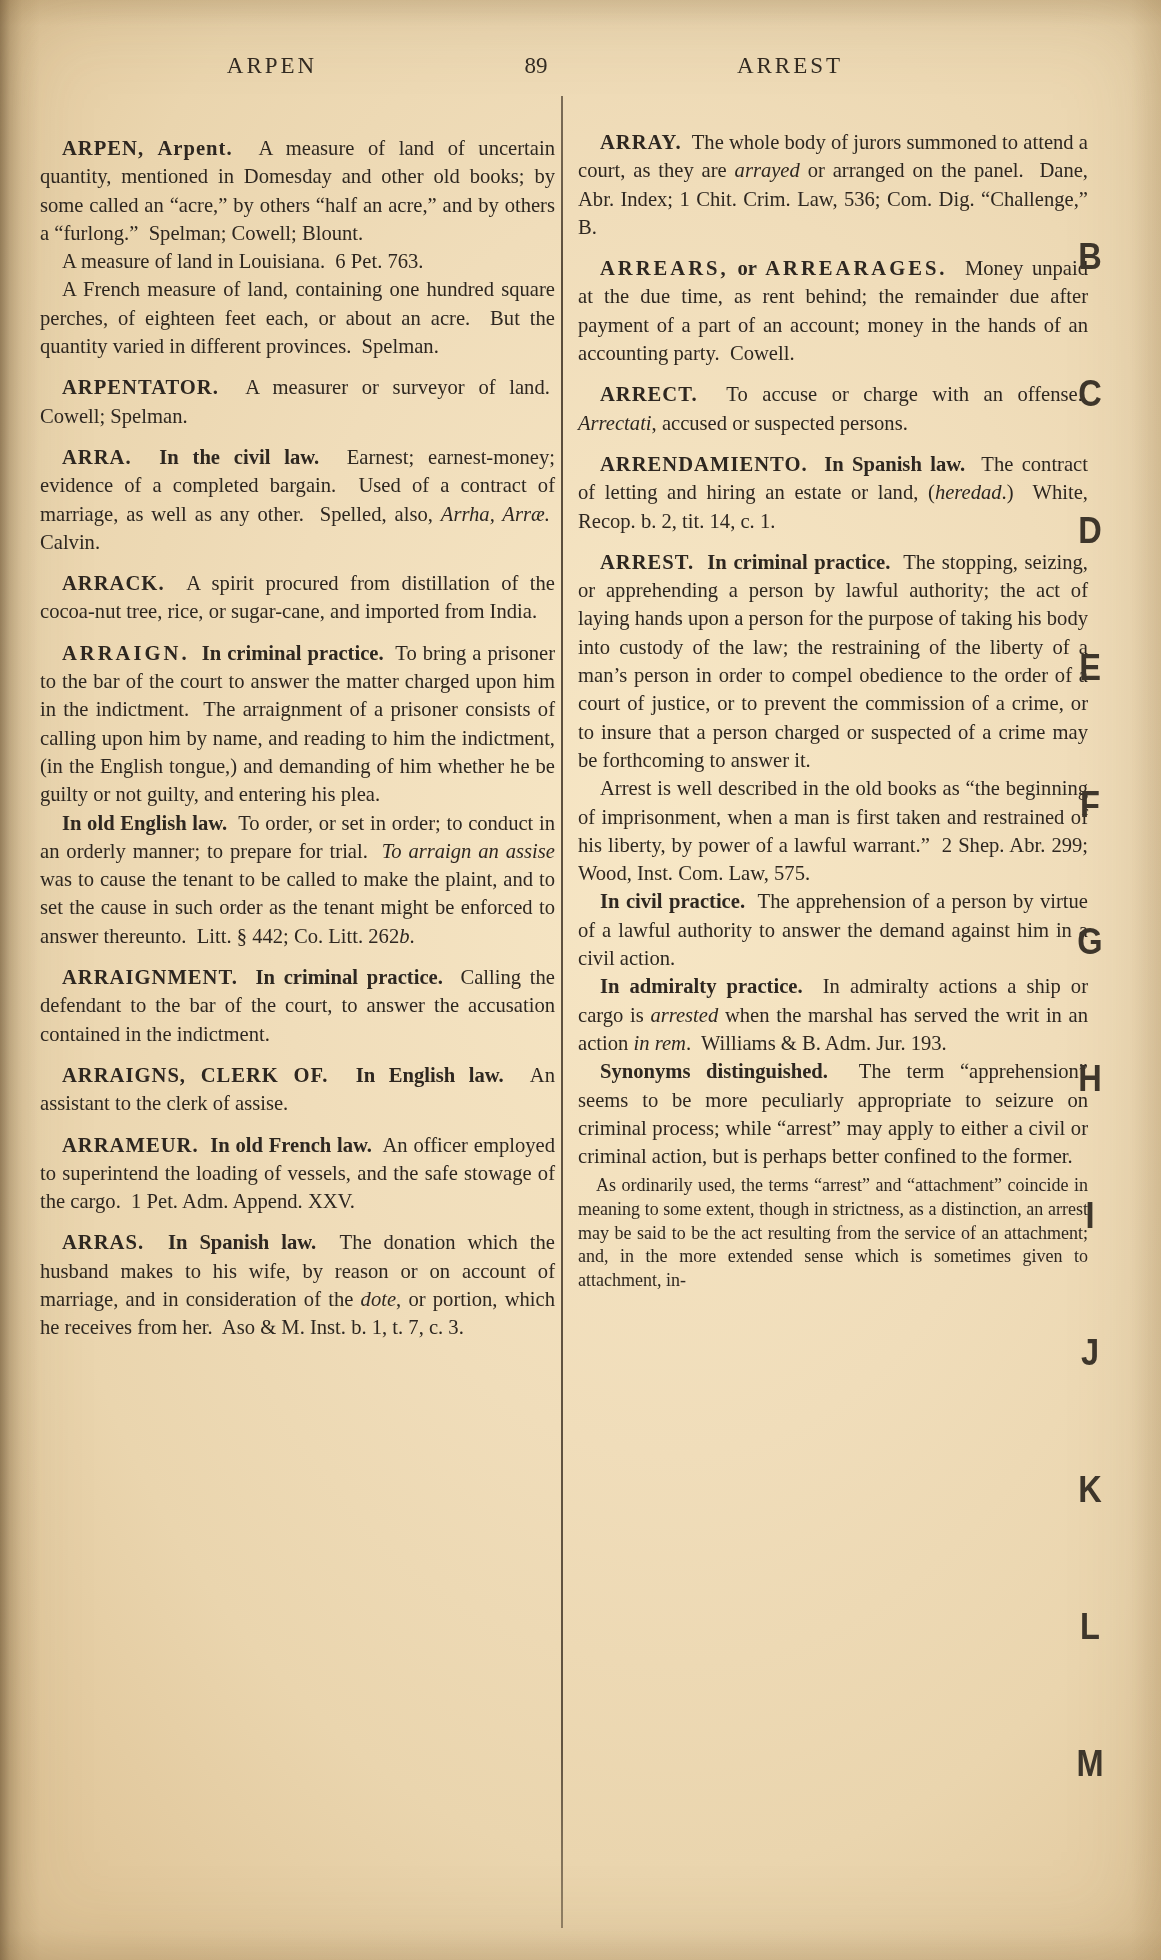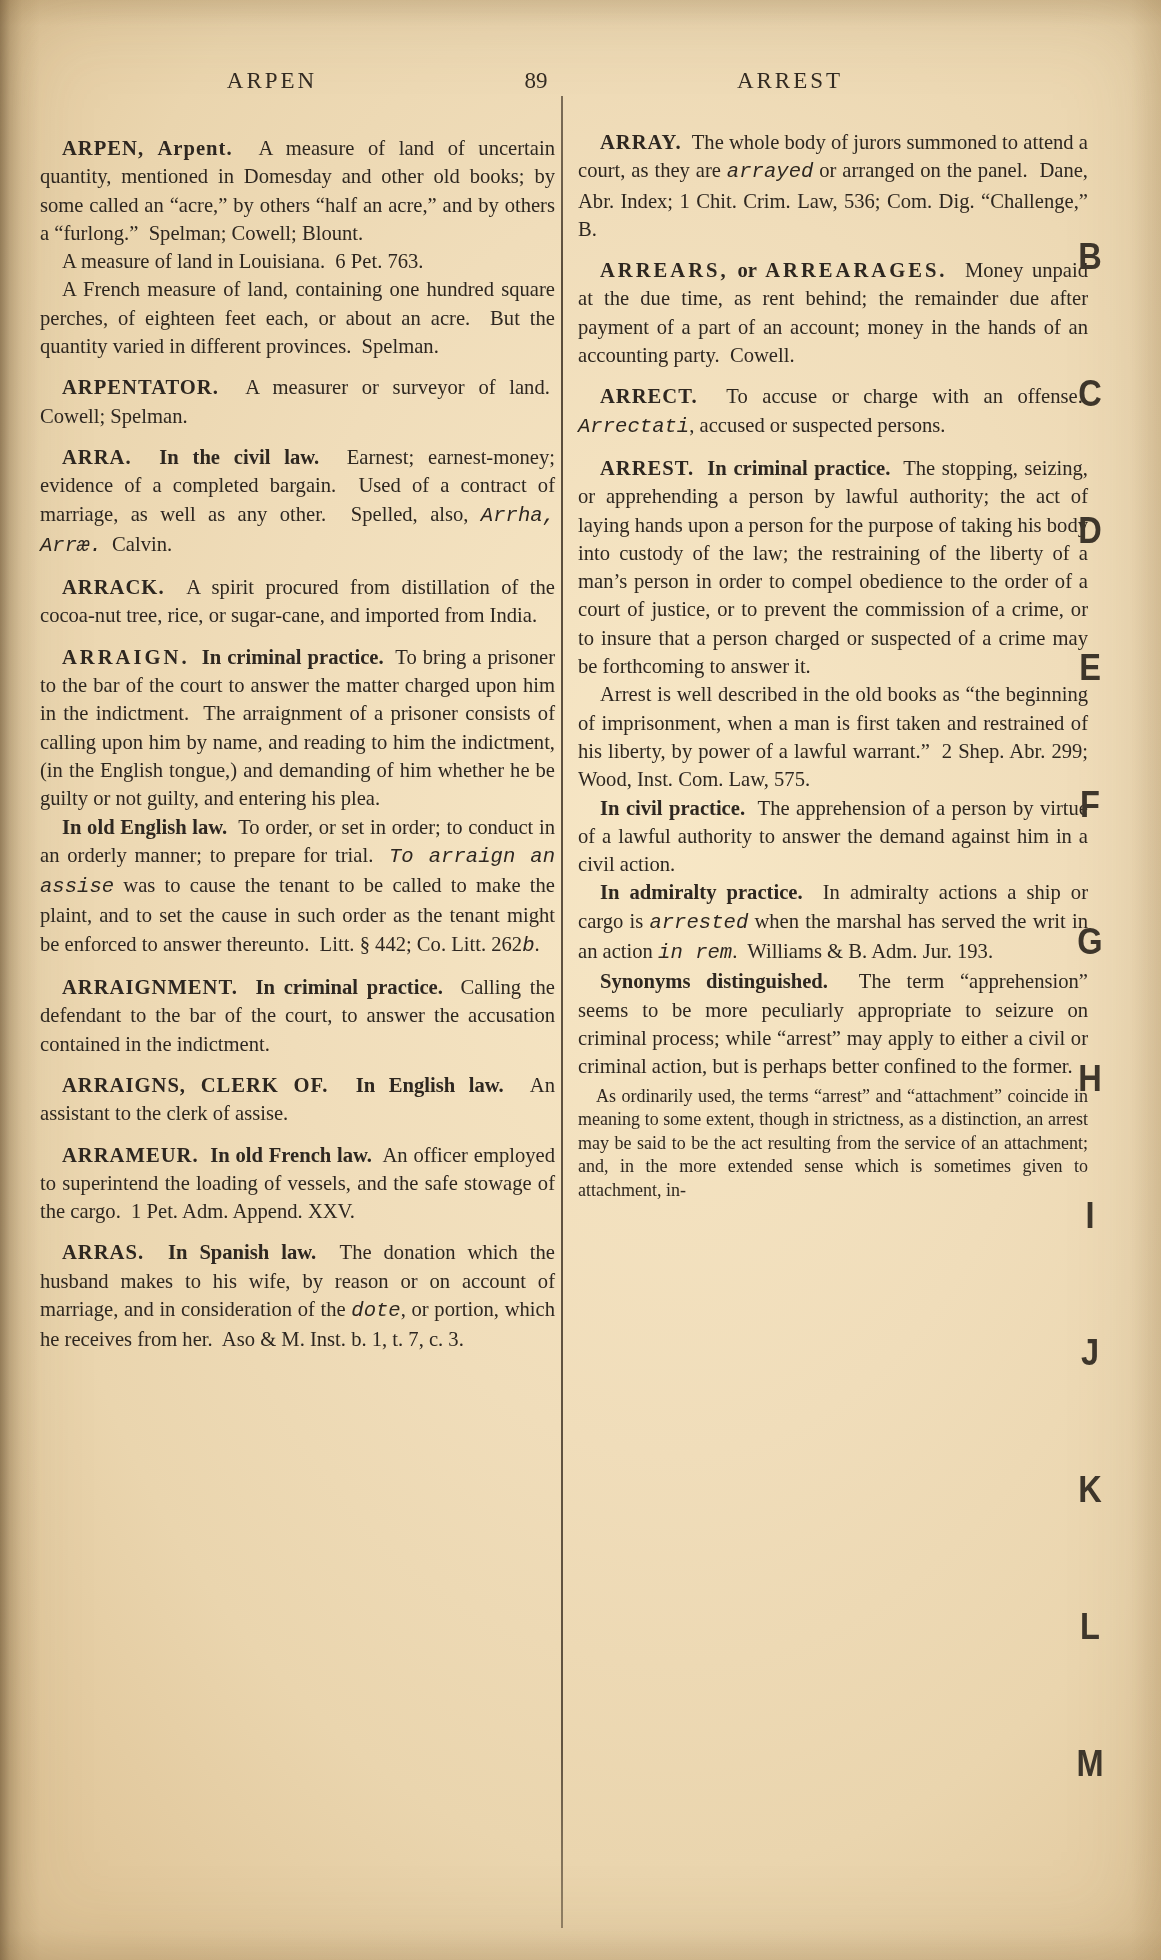--- a/index.html
+++ b/index.html
@@ -13,42 +13,42 @@
       linear-gradient(270deg, rgba(160,128,80,.18) 0px, rgba(0,0,0,0) 30px),
       linear-gradient(180deg, rgba(150,120,75,.18) 0px, rgba(0,0,0,0) 26px),
       linear-gradient(0deg, rgba(150,120,75,.15) 0px, rgba(0,0,0,0) 30px),
       radial-gradient(ellipse 900px 1400px at 58% 42%, #f7e7c6 0%, #f0ddba 45%, #ead5ae 75%, #e0c69a 100%);
     background-color:#eedbb6;
     box-shadow: inset 0 0 90px rgba(120,88,40,.25);
     font-family:"Liberation Serif","DejaVu Serif",serif;
     color:var(--ink,#2e2720);
     overflow:hidden;
   }
-  .header-band{position:absolute;top:68px;left:0;width:100%;height:30px;}
+  .header-band{position:absolute;top:53px;left:0;width:100%;height:30px;}
   .running-head{
     position:absolute;transform:translateX(-50%);
     font-size:23px;letter-spacing:3px;font-weight:normal;
     color:#332b22;white-space:nowrap;
   }
   .pagenum{position:absolute;transform:translateX(-50%);font-size:23px;color:#332b22;}
   .col{position:absolute;}
   .col p.para{
     margin:0;padding:0;
     font-size:20.6px;line-height:28.3px;
     text-align:justify;text-indent:22px;
     color:var(--ink,#2e2720);
   }
   .col p.entry{margin-top:13px;}
   .col p.para:first-child{margin-top:12px;}
   .col p.small{font-size:18px;line-height:23.6px;text-indent:18px;margin-top:4px;}
   .r-n{}
   .r-b{font-weight:bold;}
   .r-h{font-weight:bold;letter-spacing:1px;}
   .r-hs{font-weight:bold;letter-spacing:3px;}
-  .r-i{font-style:italic;font-family:Liberation Mono, monospace;}
+  .r-i{font-style:italic;}
   .divider{
     position:absolute;left:561px;top:96px;width:2px;height:1832px;
     background:linear-gradient(180deg, rgba(62,50,36,.65), rgba(62,50,36,.85) 10%, rgba(62,50,36,.8) 90%, rgba(62,50,36,.5));
   }
   .thumb{
     position:absolute;left:1070px;width:40px;text-align:center;
     font-family:"Liberation Sans","DejaVu Sans",sans-serif;
     font-weight:bold;font-size:37px;line-height:40px;
     color:#3e362b;transform:scaleX(.88);
   }
@@ -76,20 +76,21 @@
       <p class="para"><span class="r-b">In old English law.</span><span class="r-n">&nbsp; To order, or set in order; to conduct in an orderly manner; to prepare for trial.&nbsp; </span><span class="r-i">To arraign an assise</span><span class="r-n"> was to cause the tenant to be called to make the plaint, and to set the cause in such order as the tenant might be enforced to answer thereunto.&nbsp; Litt. § 442; Co. Litt. 262</span><span class="r-i">b</span><span class="r-n">.</span></p>
       <p class="para entry"><span class="r-h">ARRAIGNMENT.</span><span class="r-b">&nbsp; In criminal practice.</span><span class="r-n">&nbsp; Calling the defendant to the bar of the court, to answer the accusation contained in the indictment.</span></p>
       <p class="para entry"><span class="r-h">ARRAIGNS, CLERK OF.</span><span class="r-b">&nbsp; In English law.</span><span class="r-n">&nbsp; An assistant to the clerk of assise.</span></p>
       <p class="para entry"><span class="r-h">ARRAMEUR.</span><span class="r-b">&nbsp; In old French law.</span><span class="r-n">&nbsp; An officer employed to superintend the loading of vessels, and the safe stowage of the cargo.&nbsp; 1 Pet. Adm. Append. XXV.</span></p>
       <p class="para entry"><span class="r-h">ARRAS.</span><span class="r-b">&nbsp; In Spanish law.</span><span class="r-n">&nbsp; The donation which the husband makes to his wife, by reason or on account of marriage, and in consideration of the </span><span class="r-i">dote</span><span class="r-n">, or portion, which he receives from her.&nbsp; Aso &amp; M. Inst. b. 1, t. 7, c. 3.</span></p>
     </div>
   <div class="col" id="col-right" style="left:578px;top:116px;width:510px;">
       <p class="para entry"><span class="r-h">ARRAY.</span><span class="r-n">&nbsp; The whole body of jurors summoned to attend a court, as they are </span><span class="r-i">arrayed</span><span class="r-n"> or arranged on the panel.&nbsp; Dane, Abr. Index; 1 Chit. Crim. Law, 536; Com. Dig. “Challenge,” B.</span></p>
       <p class="para entry"><span class="r-hs">ARREARS,</span><span class="r-b"> or </span><span class="r-hs">ARREARAGES.</span><span class="r-n">&nbsp; Money unpaid at the due time, as rent behind; the remainder due after payment of a part of an account; money in the hands of an accounting party.&nbsp; Cowell.</span></p>
       <p class="para entry"><span class="r-h">ARRECT.</span><span class="r-n">&nbsp; To accuse or charge with an offense.&nbsp; </span><span class="r-i">Arrectati</span><span class="r-n">, accused or suspected persons.</span></p>
+      <p class="para entry"><span class="r-h">ARRENDAMIENTO.</span><span class="r-b">&nbsp; In Spanish law.</span><span class="r-n">&nbsp; The contract of letting and hiring an estate or land, (</span><span class="r-i">heredad</span><span class="r-n">.)&nbsp; White, Recop. b. 2, tit. 14, c. 1.</span></p>
       <p class="para entry"><span class="r-h">ARREST.</span><span class="r-b">&nbsp; In criminal practice.</span><span class="r-n">&nbsp; The stopping, seizing, or apprehending a person by lawful authority; the act of laying hands upon a person for the purpose of taking his body into custody of the law; the restraining of the liberty of a man’s person in order to compel obedience to the order of a court of justice, or to prevent the commission of a crime, or to insure that a person charged or suspected of a crime may be forthcoming to answer it.</span></p>
       <p class="para"><span class="r-n">Arrest is well described in the old books as “the beginning of imprisonment, when a man is first taken and restrained of his liberty, by power of a lawful warrant.”&nbsp; 2 Shep. Abr. 299; Wood, Inst. Com. Law, 575.</span></p>
       <p class="para"><span class="r-b">In civil practice.</span><span class="r-n">&nbsp; The apprehension of a person by virtue of a lawful authority to answer the demand against him in a civil action.</span></p>
       <p class="para"><span class="r-b">In admiralty practice.</span><span class="r-n">&nbsp; In admiralty actions a ship or cargo is </span><span class="r-i">arrested</span><span class="r-n"> when the marshal has served the writ in an action </span><span class="r-i">in rem</span><span class="r-n">.&nbsp; Williams &amp; B. Adm. Jur. 193.</span></p>
       <p class="para"><span class="r-b">Synonyms distinguished.</span><span class="r-n">&nbsp; The term “apprehension” seems to be more peculiarly appropriate to seizure on criminal process; while “arrest” may apply to either a civil or criminal action, but is perhaps better confined to the former.</span></p>
       <p class="para small"><span class="r-n">As ordinarily used, the terms “arrest” and “attachment” coincide in meaning to some extent, though in strictness, as a distinction, an arrest may be said to be the act resulting from the service of an attachment; and, in the more extended sense which is sometimes given to attachment, in-</span></p>
     </div>
 
   <div id="thumb-index">
       <span class="thumb" style="top: 237px;">B</span>

